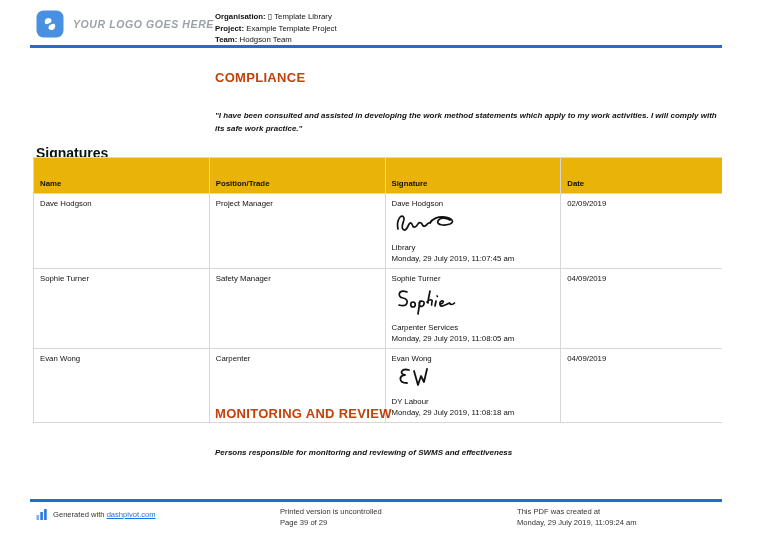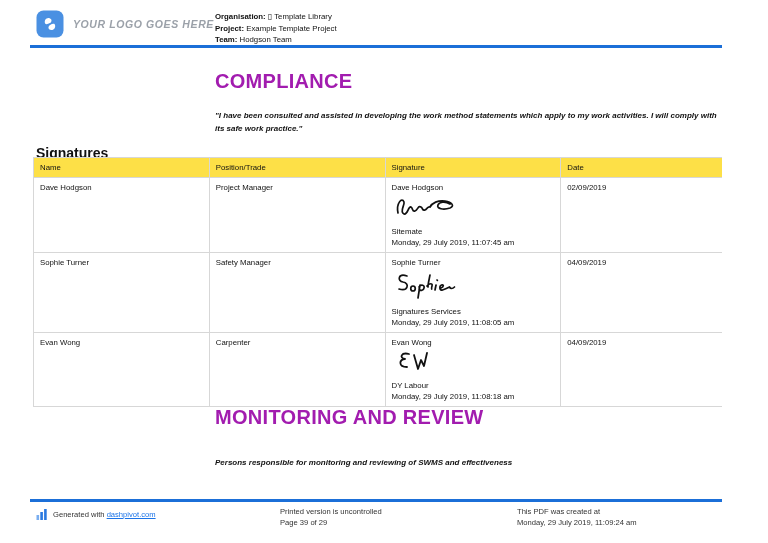--- a/index.html
+++ b/index.html
@@ -18,38 +18,38 @@
   .logo-text { font-size:10.5px; font-style:italic; font-weight:bold; color:#9ba1a9; letter-spacing:0.6px; }
   .info-block { position:absolute; top:11px; font-size:7.8px; line-height:11.5px; color:#111; }
   .info-org { left:215px; }
   .info-tpl { left:457px; }
   .info-block b { font-weight:bold; }
   .pair-gap { display:inline-block; width:14px; }
   .rule { position:absolute; left:30px; width:707px; height:3px; background:#1b6fd8; }
   .rule-top { top:45px; }
   .rule-bottom { top:499px; }
   
-  .section-title { position:absolute; left:215px; font-size:20px; font-weight:bold; color:#a21caf; letter-spacing:0.3px; }
+  .section-title { position:absolute; left:215px; font-size:13px; font-weight:bold; color:#c2410c; letter-spacing:0.3px; }
   .title-compliance { top:70px; }
   .title-monitoring { top:406px; }
   .statement { position:absolute; left:215px; width:510px; font-size:8px; font-weight:bold; font-style:italic; line-height:12.5px; color:#111; }
   .statement-compliance { top:110px; }
-  .statement-monitoring { top:457px; }
+  .statement-monitoring { top:447px; }
   
   .sig-label { position:absolute; left:36px; top:145px; font-size:14px; font-weight:bold; color:#111; }
   .sig-table { position:absolute; left:33px; top:157px; width:704px; border-collapse:collapse; table-layout:fixed; }
   .sig-table th, .sig-table td {
     border:1px solid #d7d7d7;
     font-size:7.8px;
     text-align:left;
     vertical-align:top;
     padding:5px 6px;
     color:#111;
   }
-  .sig-table th { background:#fde047; font-weight:normal; height:19px; padding-top:5px; }
+  .sig-table th { background:#eab308; font-weight:bold; height:19px; padding-top:21px; }
   .sig-table td { height:72px; }
   .signee { margin-bottom:3px; }
   .scribble { display:block; margin:2px 0 2px 2px; }
   .company { margin-top:5px; }
   .signed-at { margin-top:2px; }
   
   .footer-block { position:absolute; font-size:7.6px; line-height:11px; color:#333; }
   .footer-left { left:36px; top:508px; display:flex; align-items:flex-end; gap:5px; }
   .footer-center { left:280px; top:506px; }
   .footer-right { left:517px; top:506px; }
@@ -104,42 +104,42 @@
     </thead>
     <tbody>
       <tr>
         <td>Dave Hodgson</td>
         <td>Project Manager</td>
         <td>
           <div class="signee">Dave Hodgson</div>
           <svg class="scribble" width="64" height="27" viewBox="0 0 64 27">
             <path d="M4,18 C2,8 8,2 10,7 C11,10 5,17 10,19 C14,20 14,11 17,12 C19,13 18,17 21,16 C24,15 24,10 27,12 C29,13 28,16 31,15 C33,14 34,11 36,12 C38,8 44,5 51,6 C58,7 61,11 56,13 C50,15 42,14 44,10 C45,7 51,6 56,9" fill="none" stroke="#111" stroke-width="1.7" stroke-linecap="round" stroke-linejoin="round"></path>
           </svg>
-          <div class="company">Sitemate</div>
+          <div class="company">Library</div>
           <div class="signed-at">Monday, 29 July 2019, 11:07:45 am</div>
         </td>
         <td>02/09/2019</td>
       </tr>
       <tr>
         <td>Sophie Turner</td>
         <td>Safety Manager</td>
         <td>
           <div class="signee">Sophie Turner</div>
           <svg class="scribble" width="62" height="32" viewBox="0 0 62 32">
             <g fill="none" stroke="#111" stroke-width="1.7" stroke-linecap="round" stroke-linejoin="round">
               <path d="M13,6 C4,3 3,11 9,12 C16,13 14,22 5,19"></path>
               <path d="M19,16 c-3,0 -3,5 0,5 c3,0 3,-5 0,-5"></path>
               <path d="M26,15 l-2,13 M25,17 c2,-3 6,-2 5,1 c-0.5,3 -4,3 -5,1"></path>
               <path d="M36,5 c-1,5 -2,9 -2,12 M33,16 c2,-3 6,-3 5,0 c-0.4,1.5 -0.6,2.5 -0.3,3"></path>
               <path d="M42,15 l-1,5"></path>
               <path d="M43,10 l0.4,0.4"></path>
               <path d="M47,18 c3,-1 3,-4 0.5,-3 c-2.5,1 -2,6 1,5 c3,-1 5,-2 7,-3 c1,2 3,2 5,0"></path>
             </g>
           </svg>
-          <div class="company">Signatures Services</div>
+          <div class="company">Carpenter Services</div>
           <div class="signed-at">Monday, 29 July 2019, 11:08:05 am</div>
         </td>
         <td>04/09/2019</td>
       </tr>
       <tr>
         <td>Evan Wong</td>
         <td>Carpenter</td>
         <td>
           <div class="signee">Evan Wong</div>
           <svg class="scribble" width="40" height="26" viewBox="0 0 40 26">

